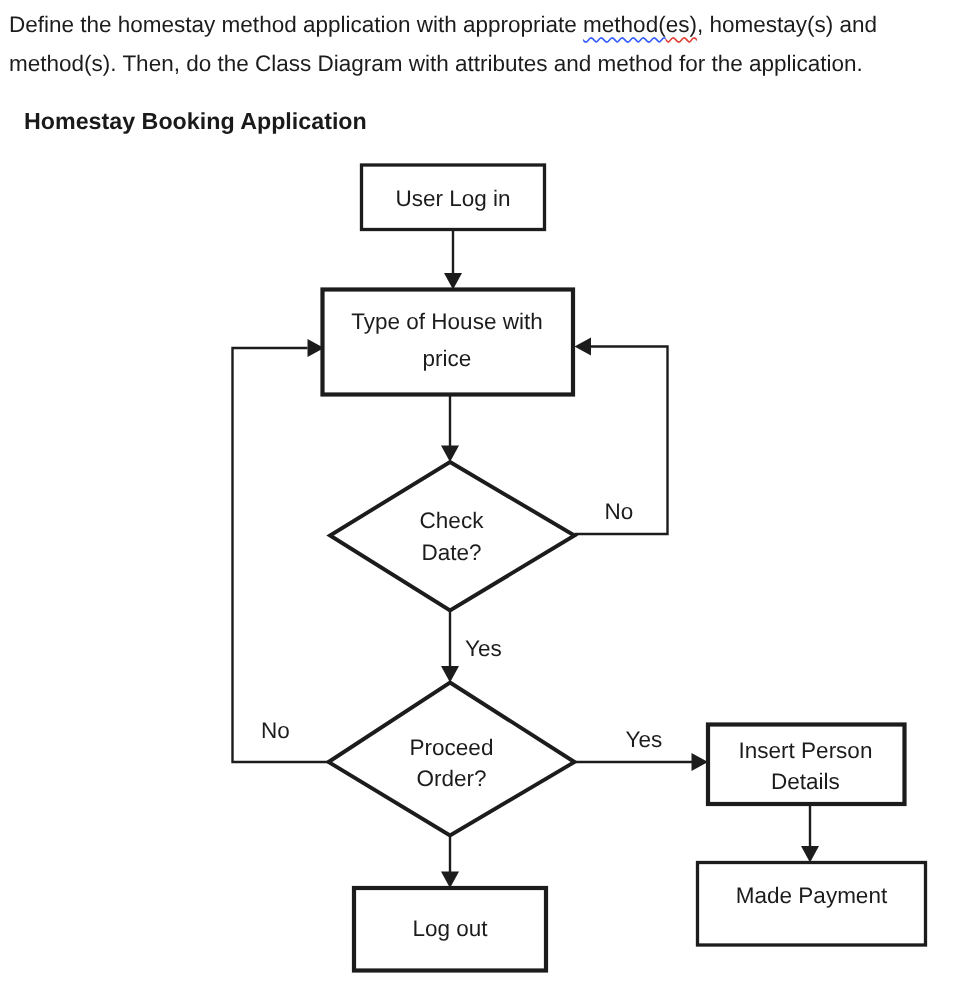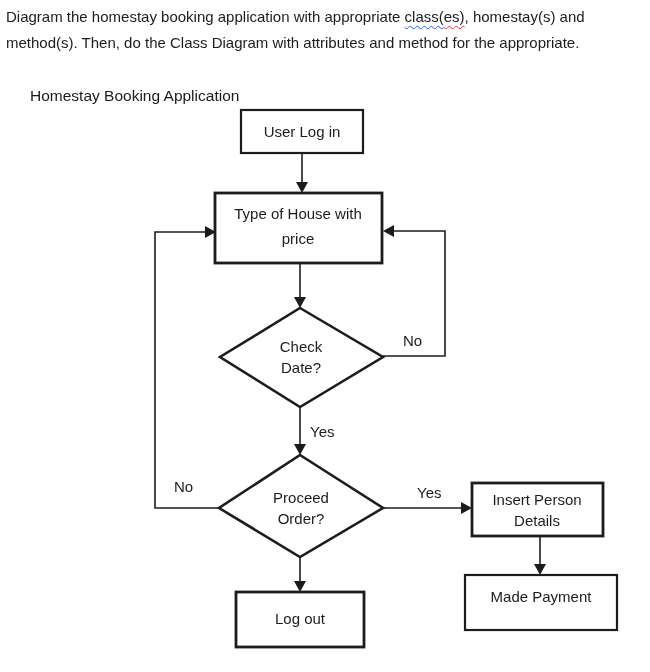--- a/index.html
+++ b/index.html
@@ -28,23 +28,23 @@
   }
   .sp-red {
     text-decoration: underline wavy #e03c31 1px;
     text-decoration-skip-ink: none;
     text-underline-offset: 3px;
   }
   .heading {
     position: absolute;
     top: 70px;
     left: 13px;
-    margin: 17px;
+    margin: 3px;
     font-size: 15.5px;
-    font-weight: normal;
+    font-weight: bold;
     color: #1a1a1a;
     white-space: nowrap;
   }
   .flow-svg { position: absolute; top: 0; left: 0; }
   .node-shape { fill: #ffffff; stroke: #1c1c1c; }
   .rect-thin  { stroke-width: 2.2; }
   .rect-thick { stroke-width: 2.8; }
   .diamond    { stroke-width: 2.6; fill: #ffffff; stroke: #1c1c1c; }
   .edge { stroke: #1c1c1c; stroke-width: 1.6; fill: none; }
   .arrowhead { fill: #1c1c1c; stroke: none; }
@@ -60,22 +60,22 @@
     fill: #1c1c1c;
     text-anchor: start;
   }
 </style>
 </head>
 <body>
 
 <div class="page">
 
   <div class="question">
-    <div class="qline"><span>Diagram the homestay booking application with appropriate </span><span class="sp-blue">class(</span><span class="sp-red">es)</span><span>, homestay(s) and</span></div>
-    <div class="qline">method(s). Then, do the Class Diagram with attributes and method for the appropriate.</div>
+    <div class="qline"><span>Define the homestay method application with appropriate </span><span class="sp-blue">method(</span><span class="sp-red">es)</span><span>, homestay(s) and</span></div>
+    <div class="qline">method(s). Then, do the Class Diagram with attributes and method for the application.</div>
   </div>
 
   <h2 class="heading">Homestay Booking Application</h2>
 
   <svg class="flow-svg" width="650" height="672" viewBox="0 0 650 672">
 
     <g>
 
       <line class="edge" x1="302" y1="154" x2="302" y2="183"></line>
       <polygon class="arrowhead" points="302,193 296,182 308,182"></polygon>

